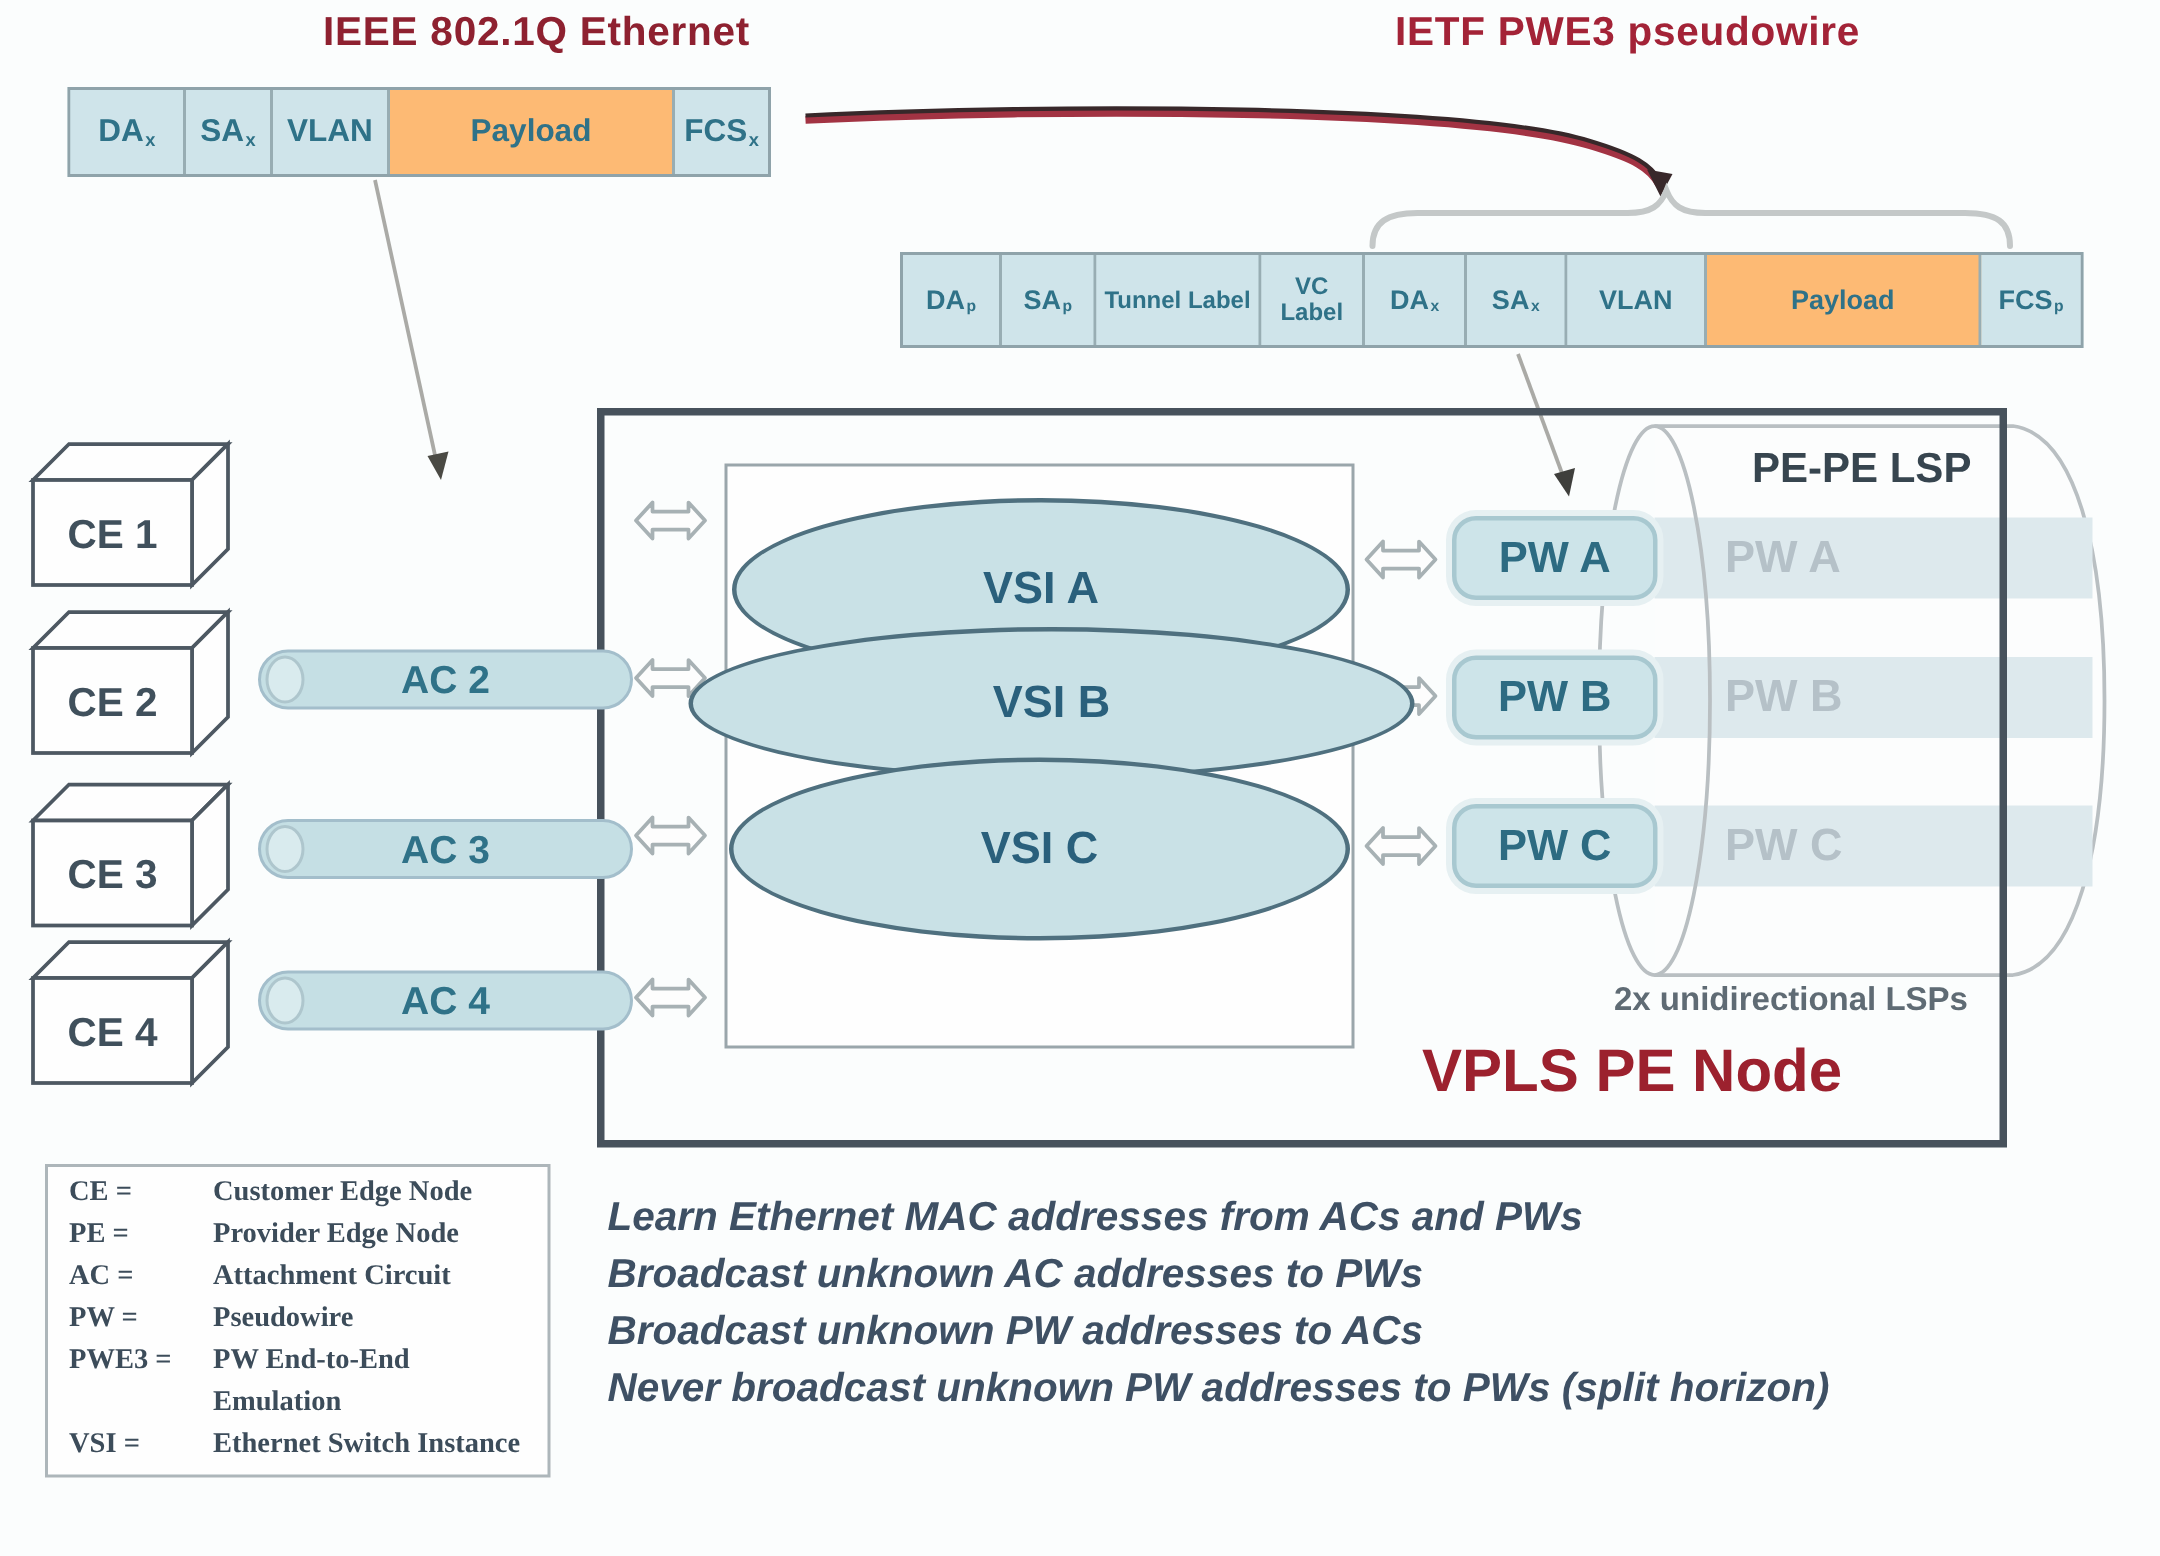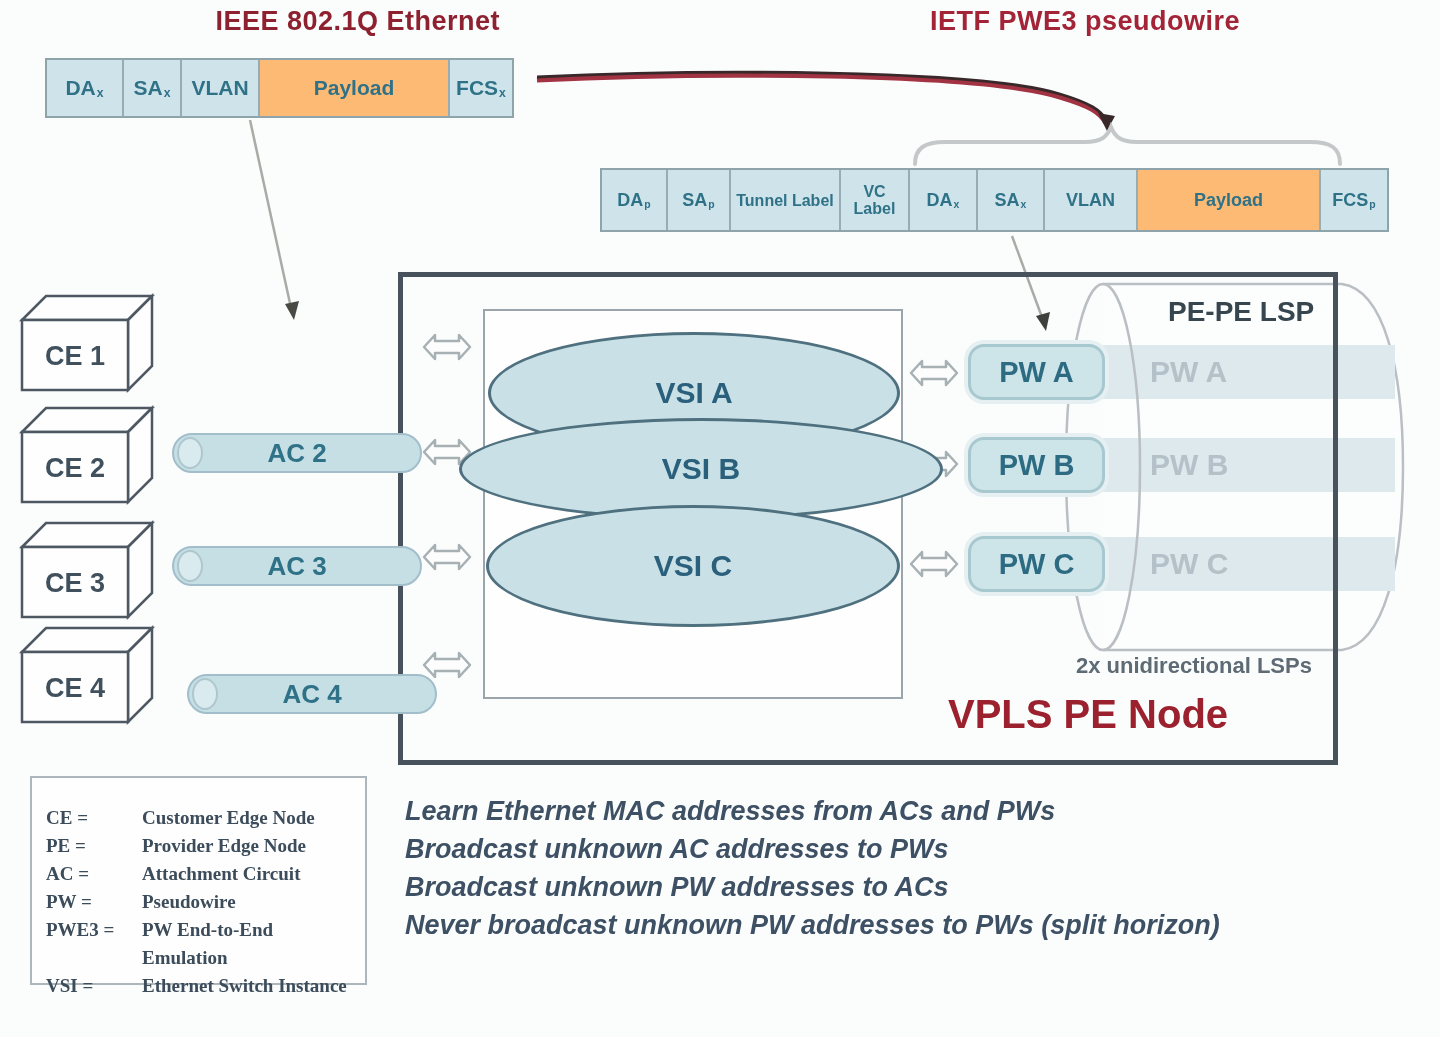--- a/index.html
+++ b/index.html
@@ -63,21 +63,21 @@
   .ghost-label{
     color:#b5c1c8; font-weight:bold; font-size:30px; z-index:2; white-space:nowrap;
   }
   .lsp-title{color:#37454f; font-weight:bold; font-size:28px; z-index:4; white-space:nowrap;}
   .lsp-note{color:#5f6b74; font-weight:bold; font-size:22px; z-index:4; white-space:nowrap;}
   .pe-title{color:#9c212e; font-weight:bold; font-size:40px; z-index:4; white-space:nowrap;}
   
   .legend{
     border:2px solid #adb6ba; background:#fefefe; box-sizing:border-box;
     font-family:"Liberation Serif", serif; color:#3c4c5a; font-weight:bold; font-size:19px;
-    padding:26px 8px 0 14px; z-index:4;
+    padding:3px 8px 0 14px; z-index:4;
   }
   .legend-row{display:flex; line-height:28px;}
   .legend-term{width:96px; flex:none;}
   .legend-def{flex:1;}
   
   .notes{color:#3e5064; font-weight:bold; font-size:27px; line-height:38px; z-index:4; white-space:nowrap;}
   svg text{font-family:"Liberation Sans", sans-serif;}
 </style>
 </head>
 <body>
@@ -234,21 +234,21 @@
   </div>
 
   <div class="abs ac-pipe" style="left:172px;top:433px;width:250px;height:40px;">
     <div class="ac-cap"></div>
     <span>AC 2</span>
   </div>
   <div class="abs ac-pipe" style="left:172px;top:546px;width:250px;height:40px;">
     <div class="ac-cap"></div>
     <span>AC 3</span>
   </div>
-  <div class="abs ac-pipe" style="left:187px;top:647px;width:250px;height:40px;margin-top:27px;">
+  <div class="abs ac-pipe" style="left:172px;top:647px;width:250px;height:40px;">
     <div class="ac-cap"></div>
     <span>AC 4</span>
   </div>
 
   <div class="abs pw-pill" style="left:968px;top:344px;width:137px;height:56px;">
     <span>PW A</span>
   </div>
   <div class="abs pw-pill" style="left:968px;top:437px;width:137px;height:56px;">
     <span>PW B</span>
   </div>

